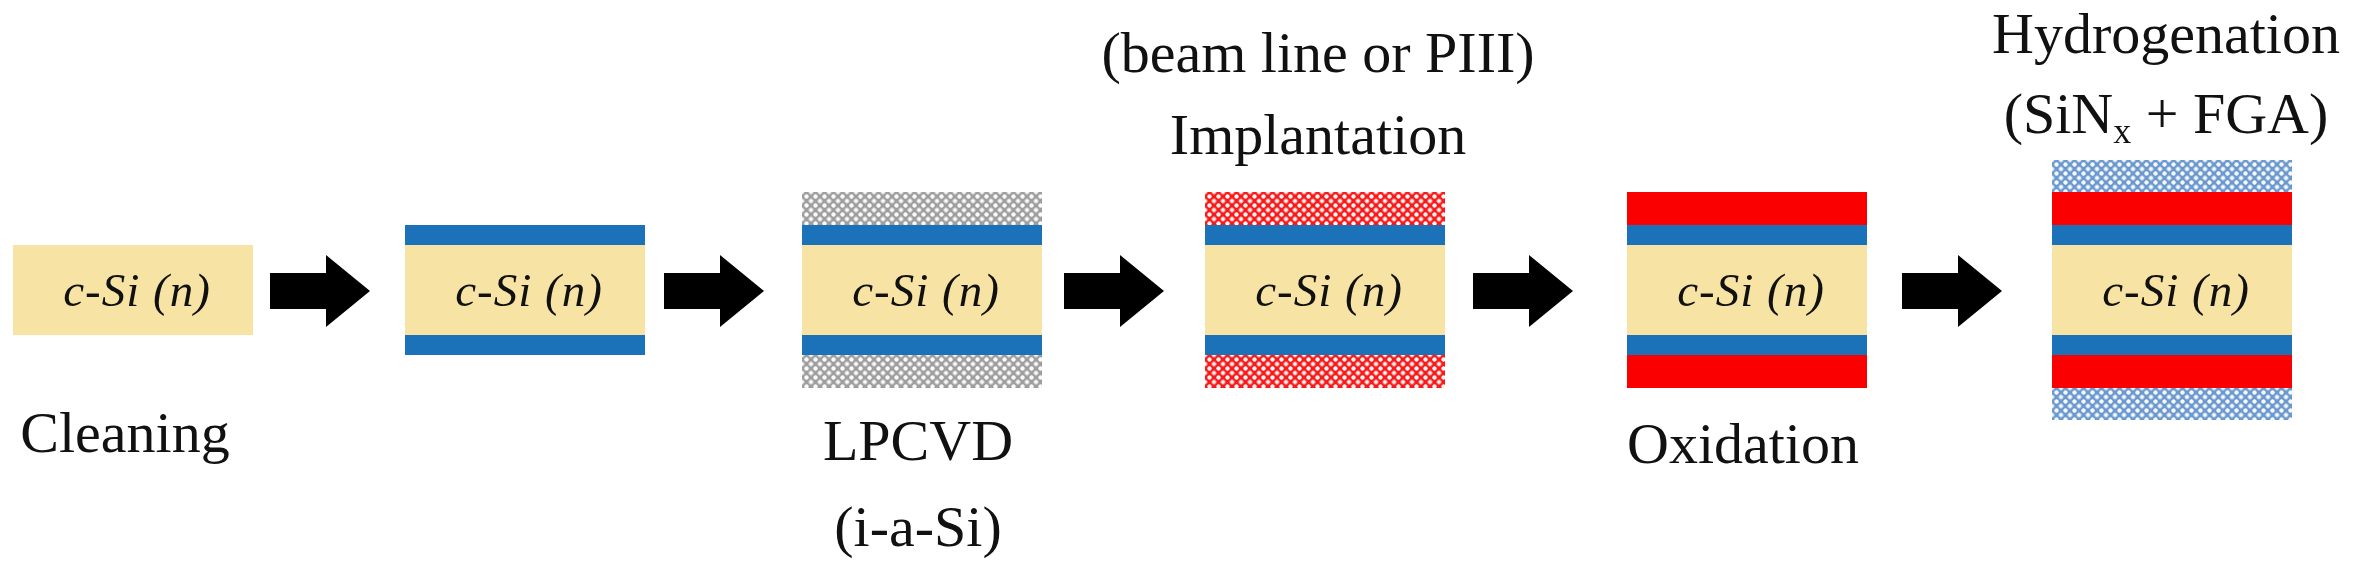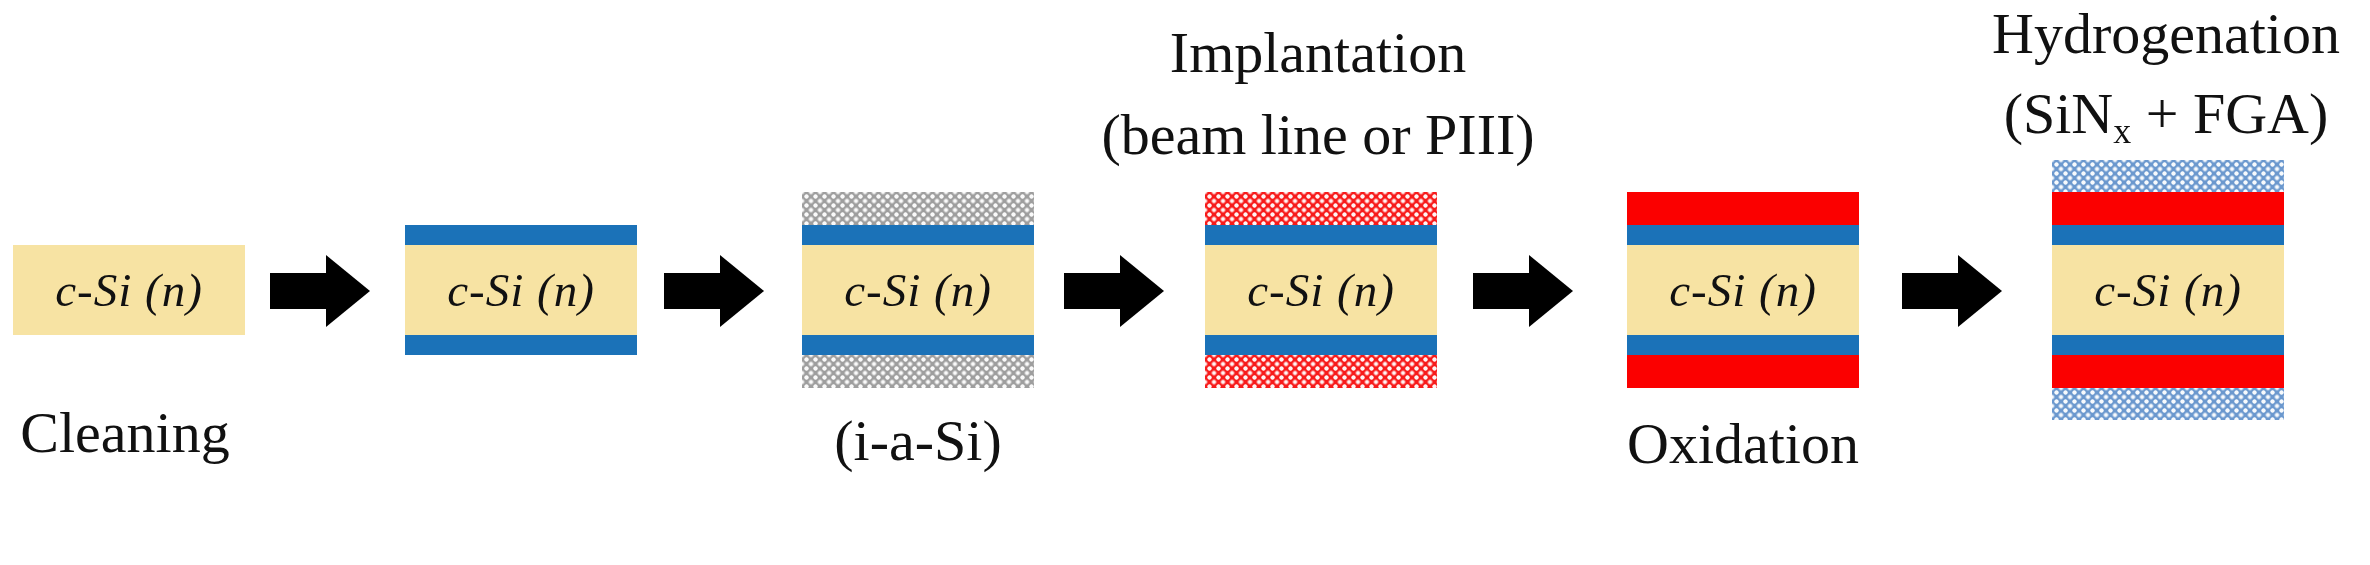--- a/index.html
+++ b/index.html
@@ -4,21 +4,21 @@
 <style>
   html,body{margin:0;padding:0;background:#ffffff;}
   #canvas{
     position:relative;
     width:2370px;height:565px;
     background:#ffffff;
     overflow:hidden;
     font-family:"Liberation Serif","DejaVu Serif",serif;
   }
   .stack{position:absolute;}
-  .layer{width:100%;position:relative;}
+  .layer{width:100%;position:relative;padding-left:8px;}
   .layer.dots{
     background-image:
       radial-gradient(circle, rgba(255,255,255,0.95) 1.8px, rgba(255,255,255,0) 2.5px),
       radial-gradient(circle, rgba(255,255,255,0.95) 1.8px, rgba(255,255,255,0) 2.5px);
     background-size:9px 9px;
     background-position:0 0, 4.5px 4.5px;
   }
   .layer.substrate{
     display:flex;align-items:center;justify-content:center;
   }
@@ -63,34 +63,35 @@
     <div class="stack" style="left: 802px; top: 192px; width: 232px;">
       <div class="layer dots" style="height: 33px; background-color: rgb(158, 158, 158);"></div>
       <div class="layer" style="height: 20px; background-color: rgb(27, 114, 184);"></div>
       <div class="layer substrate" style="height: 90px; background-color: rgb(247, 227, 163);">
         <span class="substrate-text">c-Si (n)</span>
       </div>
       <div class="layer" style="height: 20px; background-color: rgb(27, 114, 184);"></div>
       <div class="layer dots" style="height: 33px; background-color: rgb(158, 158, 158);"></div>
     </div>
     <div class="step-label" style="left: 518px; width: 800px; top: 398px; line-height: 86px;">
+      <div class="line">LPCVD</div>
       <div class="line">(i-a-Si)</div>
     </div>
     <div class="stack" style="left: 1205px; top: 192px; width: 232px;">
       <div class="layer dots" style="height: 33px; background-color: rgb(247, 26, 26);"></div>
       <div class="layer" style="height: 20px; background-color: rgb(27, 114, 184);"></div>
       <div class="layer substrate" style="height: 90px; background-color: rgb(247, 227, 163);">
         <span class="substrate-text">c-Si (n)</span>
       </div>
       <div class="layer" style="height: 20px; background-color: rgb(27, 114, 184);"></div>
       <div class="layer dots" style="height: 33px; background-color: rgb(247, 26, 26);"></div>
     </div>
     <div class="step-label" style="left: 918px; width: 800px; top: 12px; line-height: 82px;">
+      <div class="line">(beam line or PIII)</div>
       <div class="line">Implantation</div>
-      <div class="line">(beam line or PIII)</div>
     </div>
     <div class="stack" style="left: 1627px; top: 192px; width: 232px;">
       <div class="layer" style="height: 33px; background-color: rgb(251, 0, 0);"></div>
       <div class="layer" style="height: 20px; background-color: rgb(27, 114, 184);"></div>
       <div class="layer substrate" style="height: 90px; background-color: rgb(247, 227, 163);">
         <span class="substrate-text">c-Si (n)</span>
       </div>
       <div class="layer" style="height: 20px; background-color: rgb(27, 114, 184);"></div>
       <div class="layer" style="height: 33px; background-color: rgb(251, 0, 0);"></div>
     </div>

